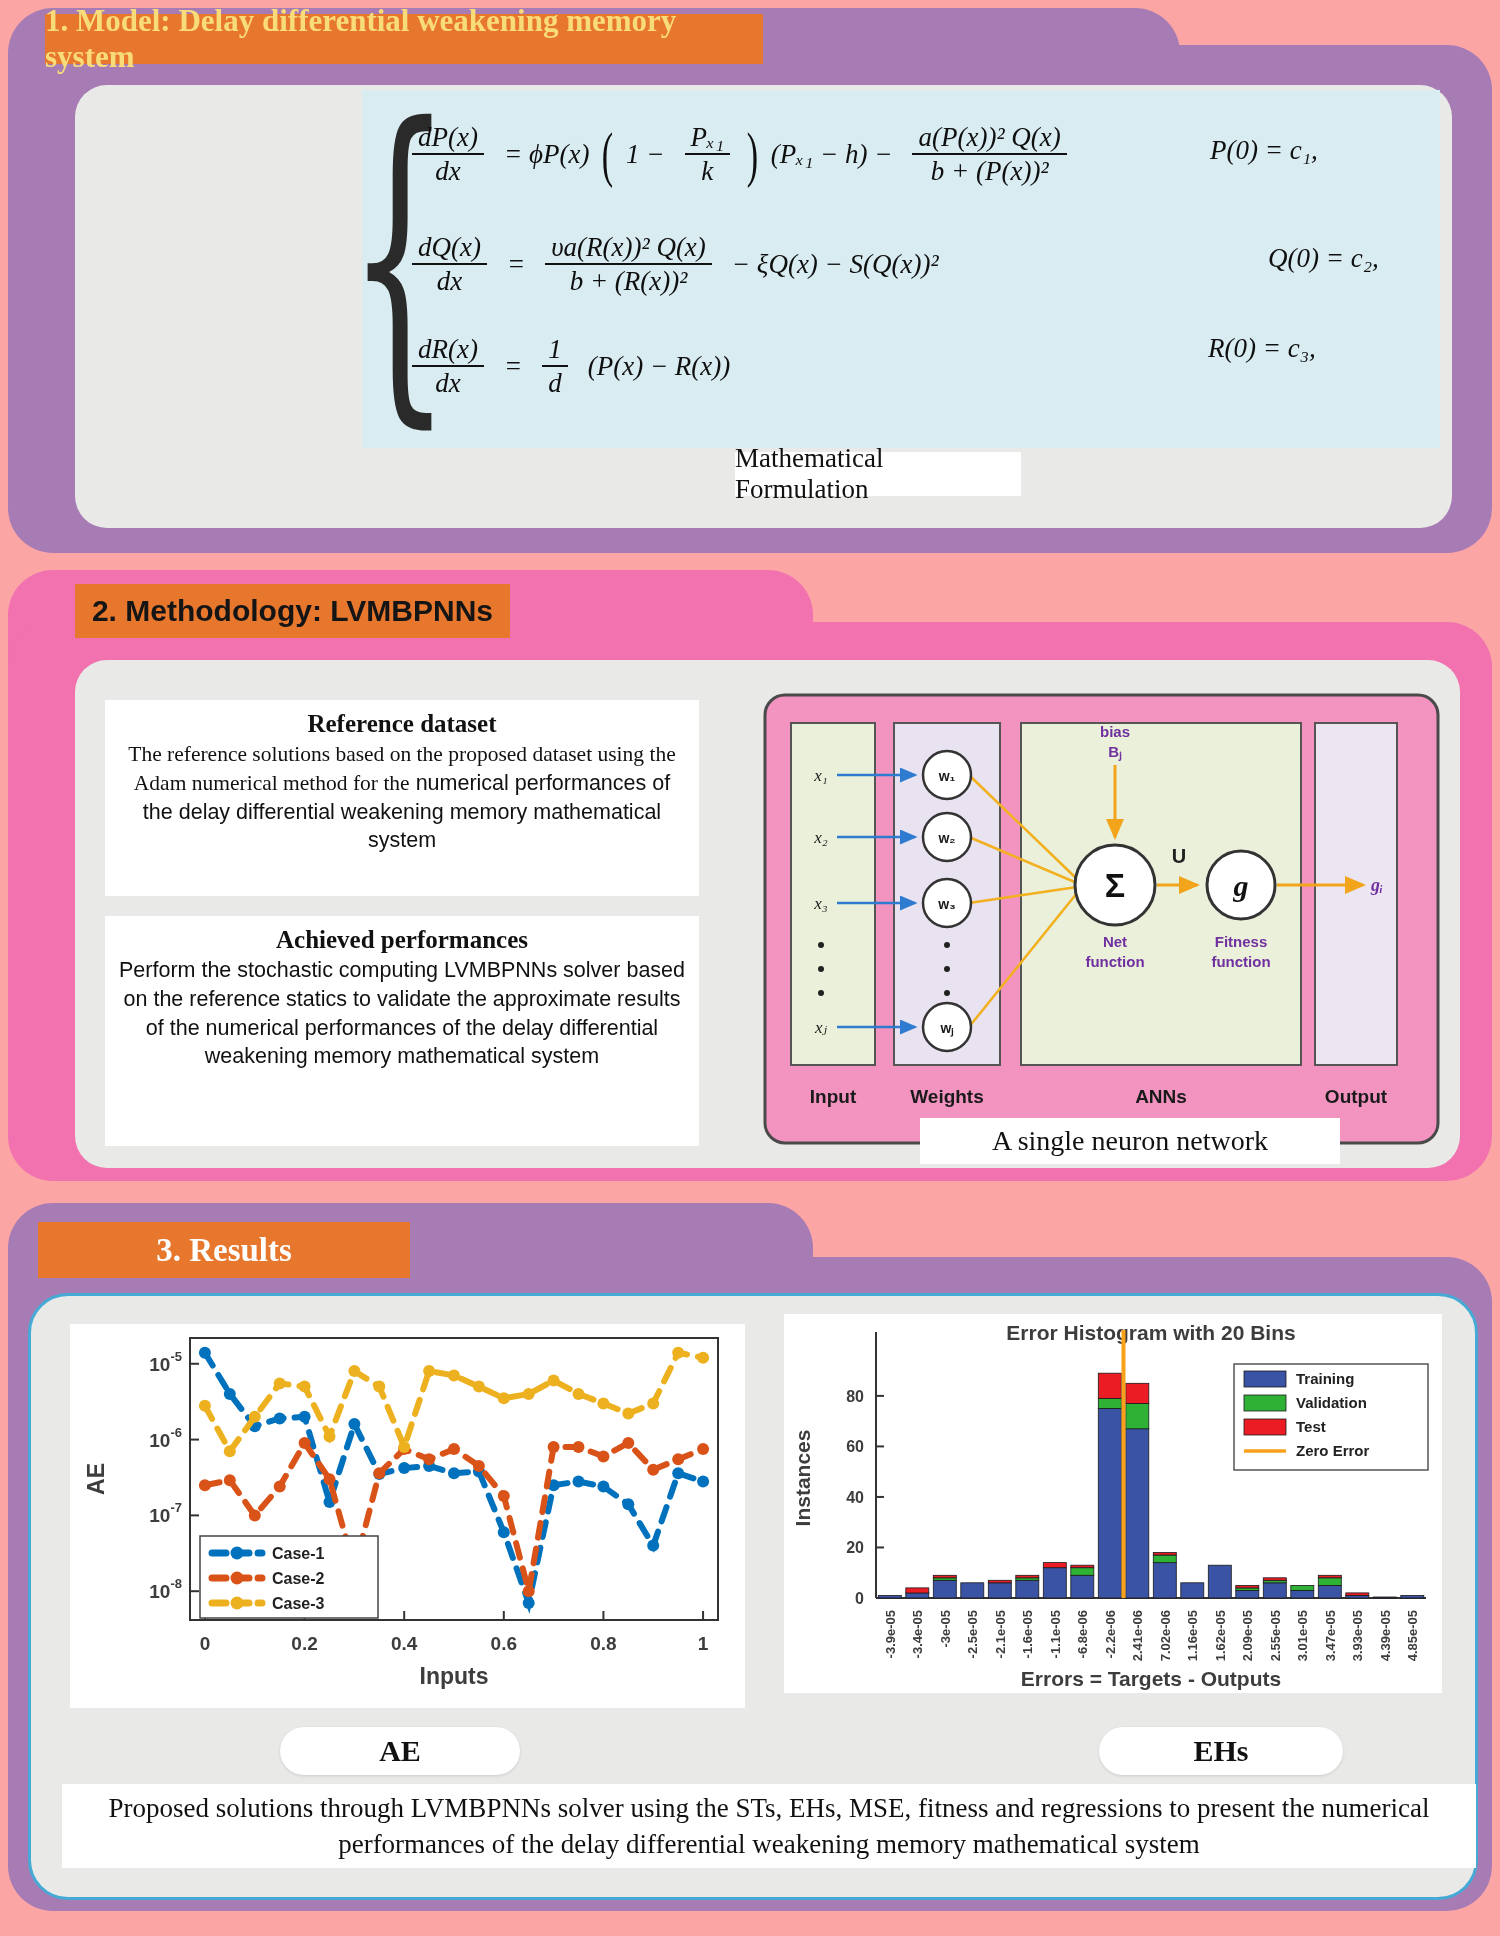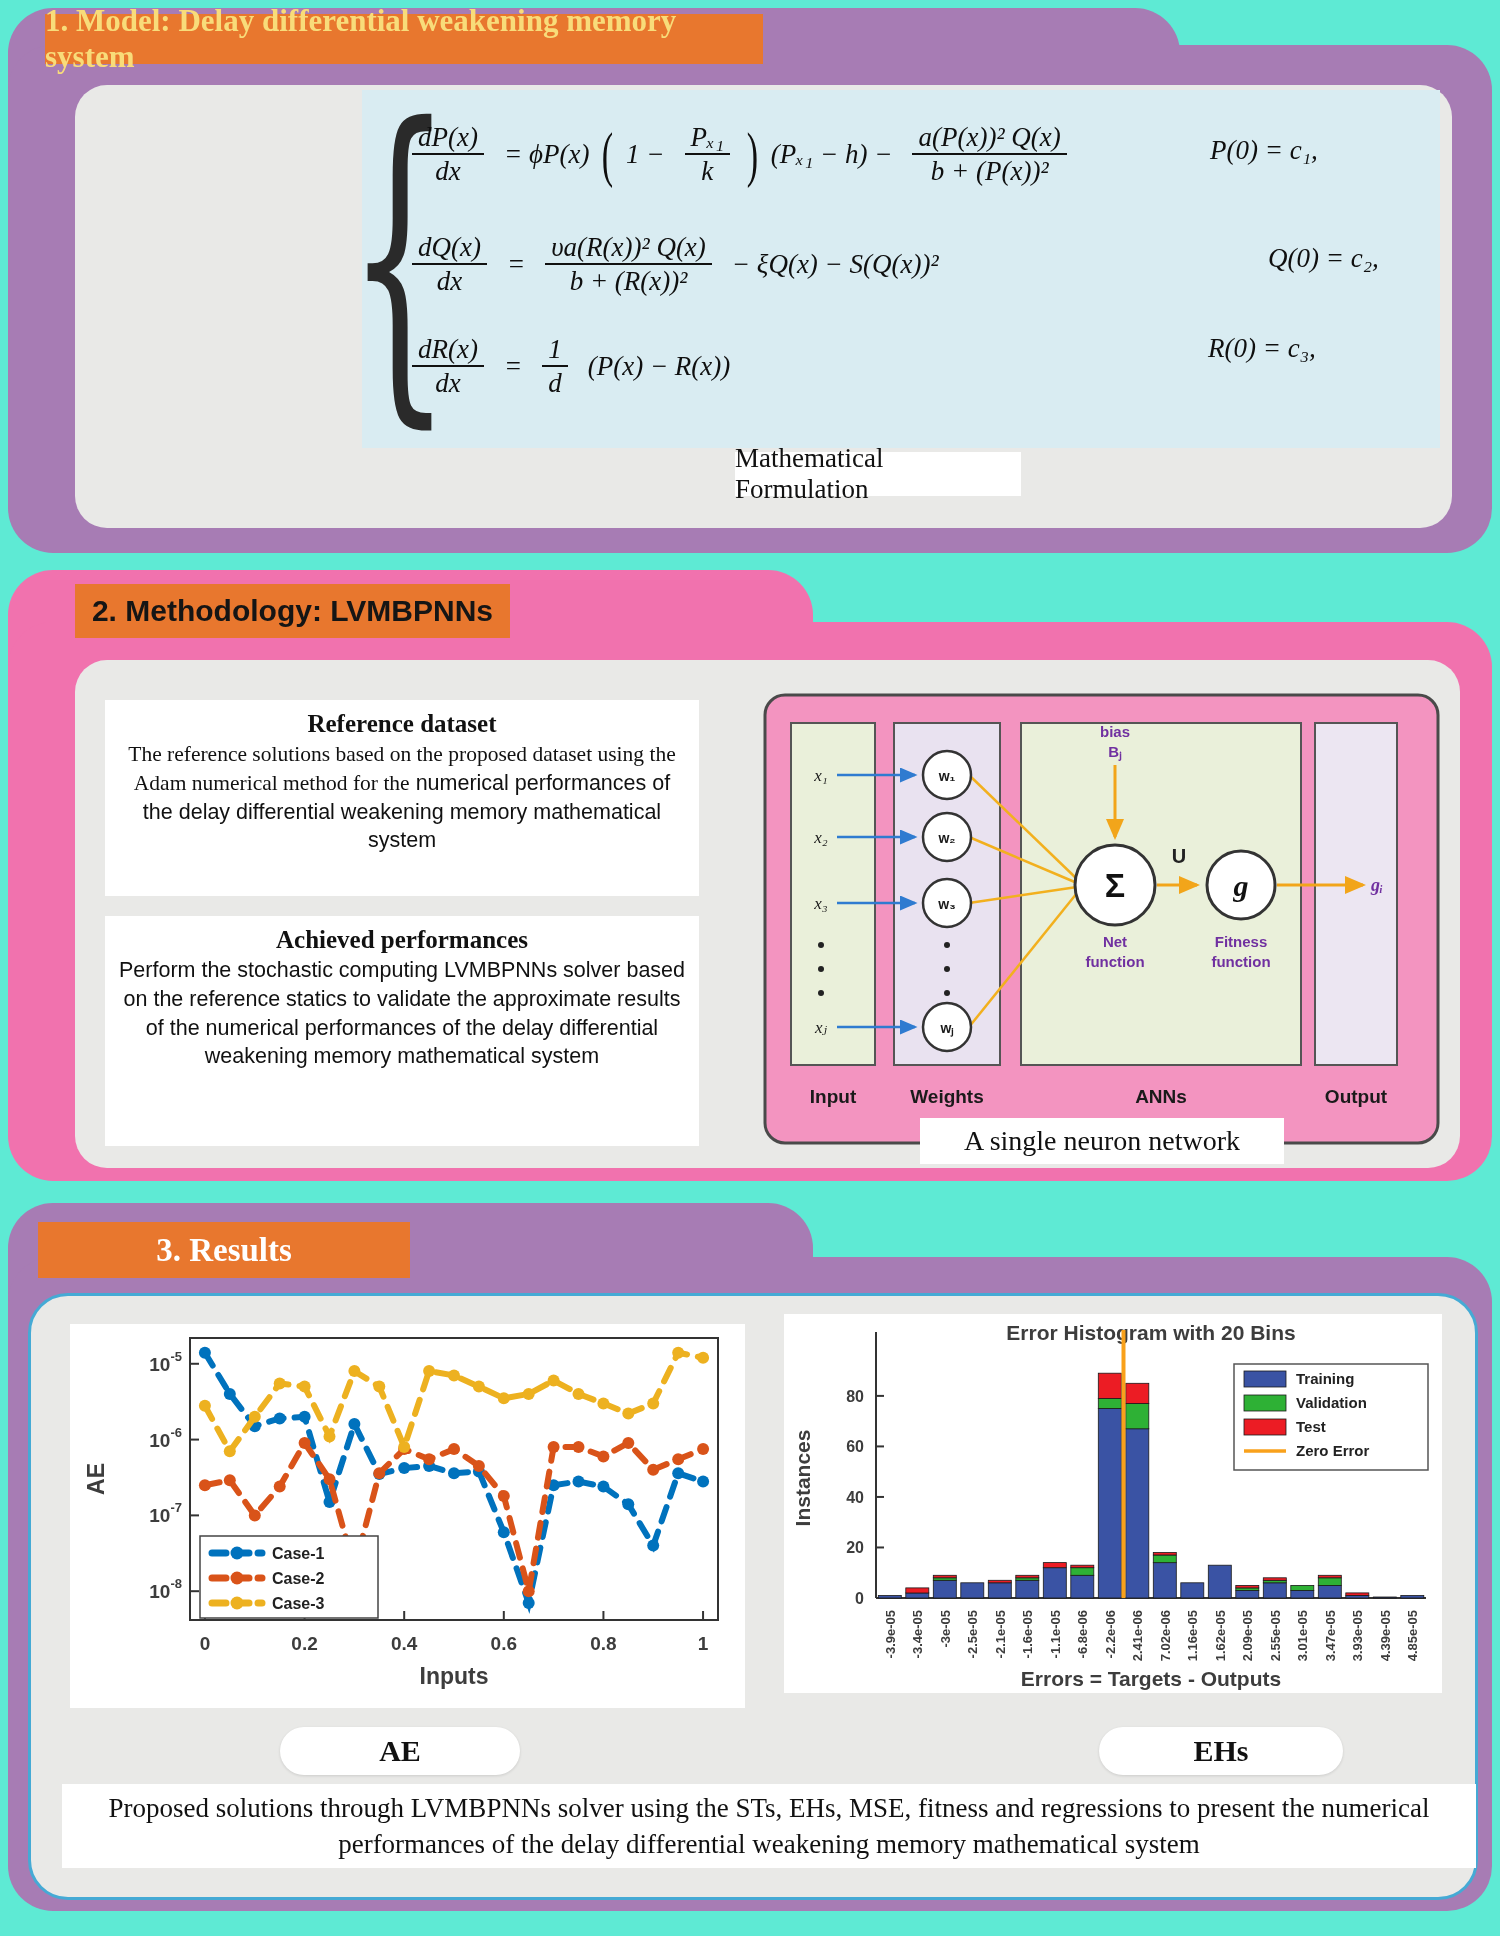--- a/index.html
+++ b/index.html
@@ -1,16 +1,16 @@
 <!DOCTYPE html>
 <html><head>
 <meta charset="utf-8">
 <style>
   html,body{margin:0;padding:0;background:#fff;}
-  #stage{position:relative;width:1500px;height:1936px;background:#5eead4;overflow:hidden;
+  #stage{position:relative;width:1500px;height:1936px;background:#fca5a5;overflow:hidden;
          font-family:"Liberation Sans","DejaVu Sans",sans-serif;}
   .abs{position:absolute;}
 
   
   .tab{position:absolute;border-radius:45px 45px 0 0;}
   .panelBody{position:absolute;border-radius:45px;}
   .purple{background:#a77cb4;}
   .pink{background:#f172ae;}
   .grayInner{position:absolute;background:#e9e9e7;border-radius:32px;}
 
@@ -215,21 +215,21 @@
     <text class="nn-purple" x="478" y="254">Fitness</text>
     <text class="nn-purple" x="478" y="274">function</text>
     <line x1="514" y1="192" x2="600" y2="192" stroke="#f2a51a" stroke-width="3" marker-end="url(#mOr)"></line>
     <text class="nn-gi" x="608" y="198">gᵢ</text>
 
     <text class="nn-col" x="70" y="410">Input</text>
     <text class="nn-col" x="184" y="410">Weights</text>
     <text class="nn-col" x="398" y="410">ANNs</text>
     <text class="nn-col" x="593" y="410">Output</text>
   </svg>
-  <div class="nnCaption" style="left:920px;top:1118px;width:364px;height:46px;">A single neuron network</div>
+  <div class="nnCaption" style="left:920px;top:1118px;width:420px;height:46px;">A single neuron network</div>
 
   <div class="tab purple abs" style="left:8px;top:1203px;width:805px;height:120px;"></div>
   <div class="panelBody purple abs" style="left:8px;top:1257px;width:1484px;height:654px;"></div>
   <div class="orangeHdr" style="left:38px;top:1222px;width:372px;height:56px;">
     <span id="hdr3" class="hdrSerif">3. Results</span>
   </div>
   <div id="resultsInner"></div>
 
   <div class="chartBox" style="left:70px;top:1324px;width:675px;height:384px;">
     <svg id="ae-svg" width="675" height="384" viewBox="0 0 675 384">

